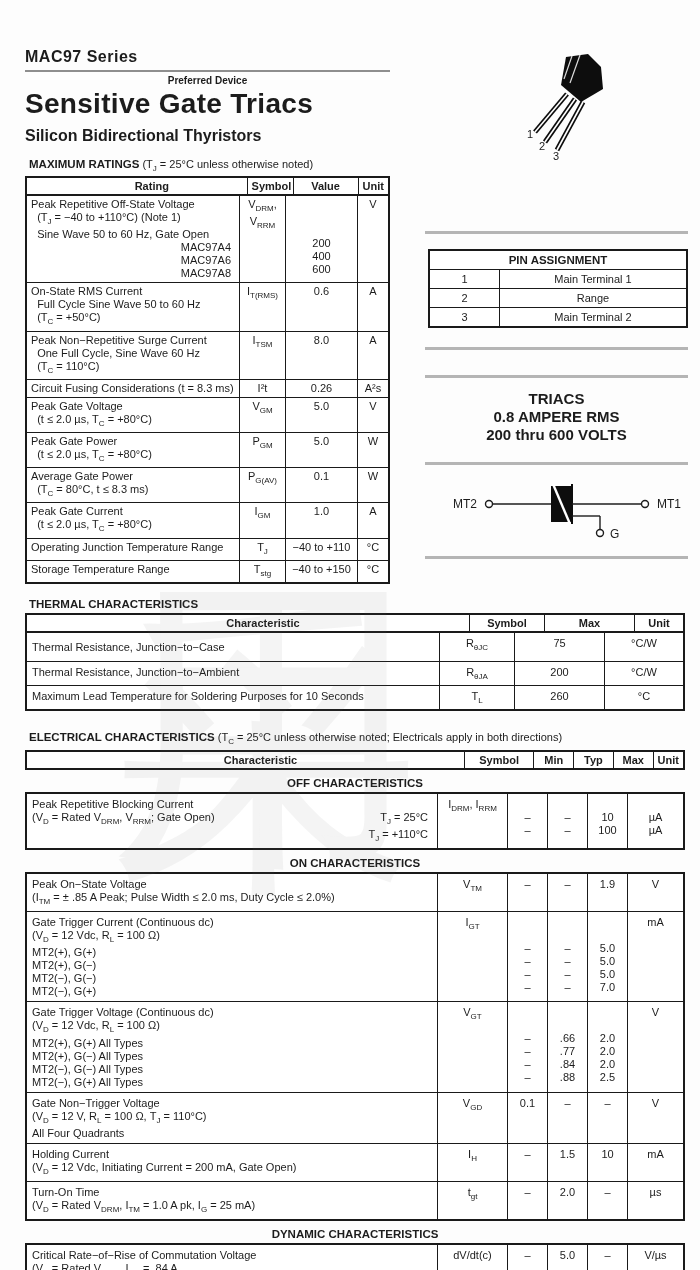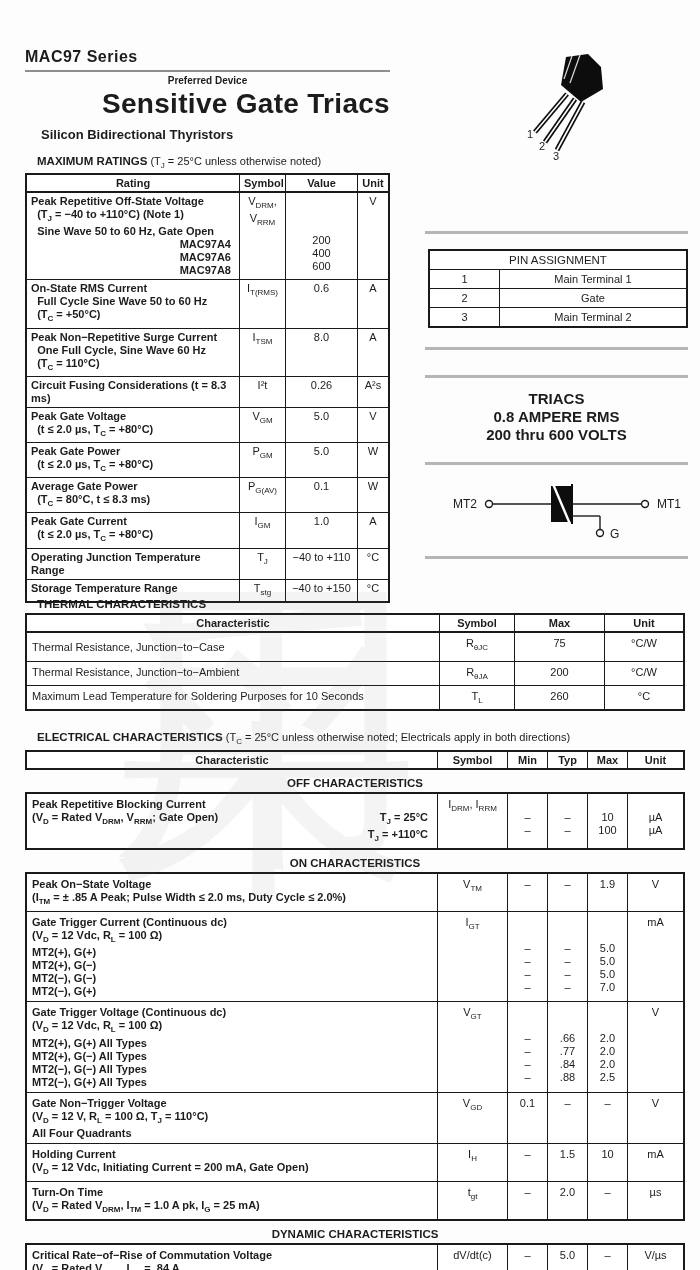--- a/index.html
+++ b/index.html
@@ -16,50 +16,50 @@
     writing-mode:vertical-rl; text-orientation:upright;
     font-family:"DejaVu Sans", sans-serif; font-size:310px; line-height:1;
     color:#6b6b6b; opacity:0.07; letter-spacing:10px;
   }
 
   .top { position:relative; height:592px; z-index:1; }
   .left-col { margin-left:25px; width:365px; }
   .series-title { font-size:16px; font-weight:bold; padding-top:48px; letter-spacing:0.5px; }
   .title-rule { width:365px; height:2px; background:#8e8e8e; margin-top:4px; }
   .preferred { font-size:10px; font-weight:bold; text-align:center; width:365px; margin-top:3px; }
-  .main-title { font-size:28px; font-weight:bold; margin-top:2px; letter-spacing:0.3px;text-align:right; }
-  .sub-title { font-size:13px; font-weight:bold; margin-top:7px;margin-left:16px; }
-
-  .section-head { margin:13px 0 3px 12px; }
+  .main-title { font-size:28px; font-weight:bold; margin-top:2px; letter-spacing:0.3px; }
+  .sub-title { font-size:16px; font-weight:bold; margin-top:7px; }
+
+  .section-head { margin:13px 0 3px 4px; }
   .shead { font-weight:bold; font-size:11.5px; }
   .snote { font-size:11px; }
 
   
   .t { border:2px solid #1a1a1a; background:#fff; }
-  .thead { display:flex; font-weight:bold; text-align:center; border-bottom:2px solid #1a1a1a; }
+  .thead { display:flex; font-weight:bold; text-align:center; border-bottom:2px solid #1a1a1a;padding-left:30px; }
   .trow { display:flex; border-bottom:1px solid #1a1a1a; }
   .t .trow:last-child { border-bottom:none; }
   .cell { border-left:1px solid #1a1a1a; padding:2px 4px; }
   .cell:first-child { border-left:none; }
   .ctr { text-align:center; }
   .ln { line-height:13px; min-height:13px; }
-  .lnlr { display:flex; justify-content:space-between;font-weight:bold; }
+  .lnlr { display:flex; justify-content:space-between; }
   .ll { white-space:pre-wrap; }
   .lr2 { padding-right:4px; }
   sub { font-size:8px; }
 
   
   .mr-c1 { width:212px; } .mr-c2 { width:46px; } .mr-c3 { width:72px;text-align:center; } .mr-c4 { flex:1; }
   #ratings-table { width:365px; margin-top:2px; }
 
   
   .abs { position:absolute; }
   .rule { left:425px; width:263px; height:3px; background:#b5b5b5; }
   #pin-table { left:428px; top:249px; width:260px; }
-  #pin-table .pin-head { font-weight:normal; text-align:center; border-bottom:1px solid #1a1a1a; padding:3px 0; font-size:11.5px; }
+  #pin-table .pin-head { font-weight:bold; text-align:center; border-bottom:1px solid #1a1a1a; padding:3px 0; font-size:11.5px; }
   .prow { display:flex; border-bottom:1px solid #1a1a1a; }
   .prow:last-child { border-bottom:none; }
   .pc1 { width:70px; text-align:center; border-right:1px solid #1a1a1a; padding:3px 0; }
   .pc2 { flex:1; text-align:center; padding:3px 0; }
   #device-summary { left:425px; top:390px; width:263px; text-align:center; font-weight:bold; font-size:15px; line-height:18px; }
 
   
   .main { position:relative; z-index:1; margin-left:25px; width:660px; }
   .th-c1 { width:412px; } .th-c2 { width:75px; } .th-c3 { width:90px; } .th-c4 { flex:1; }
   .el-c1 { width:410px; } .el-c2 { width:70px; } .el-c3 { width:40px; } .el-c4 { width:40px; } .el-c5 { width:40px; } .el-c6 { flex:1; }
@@ -327,21 +327,21 @@
 
     <div class="abs t" id="pin-table">
       <div class="pin-head">PIN ASSIGNMENT</div>
       <div id="pin-body">
           <div class="prow">
      <div class="pc1">1</div>
      <div class="pc2">Main Terminal 1</div>
    </div>
           <div class="prow">
      <div class="pc1">2</div>
-     <div class="pc2">Gate</div>
+     <div class="pc2">Range</div>
    </div>
           <div class="prow">
      <div class="pc1">3</div>
      <div class="pc2">Main Terminal 2</div>
    </div>
         </div>
     </div>
 
     <div class="abs rule" style="top:347px"></div>
     <div class="abs rule" style="top:375px"></div>

